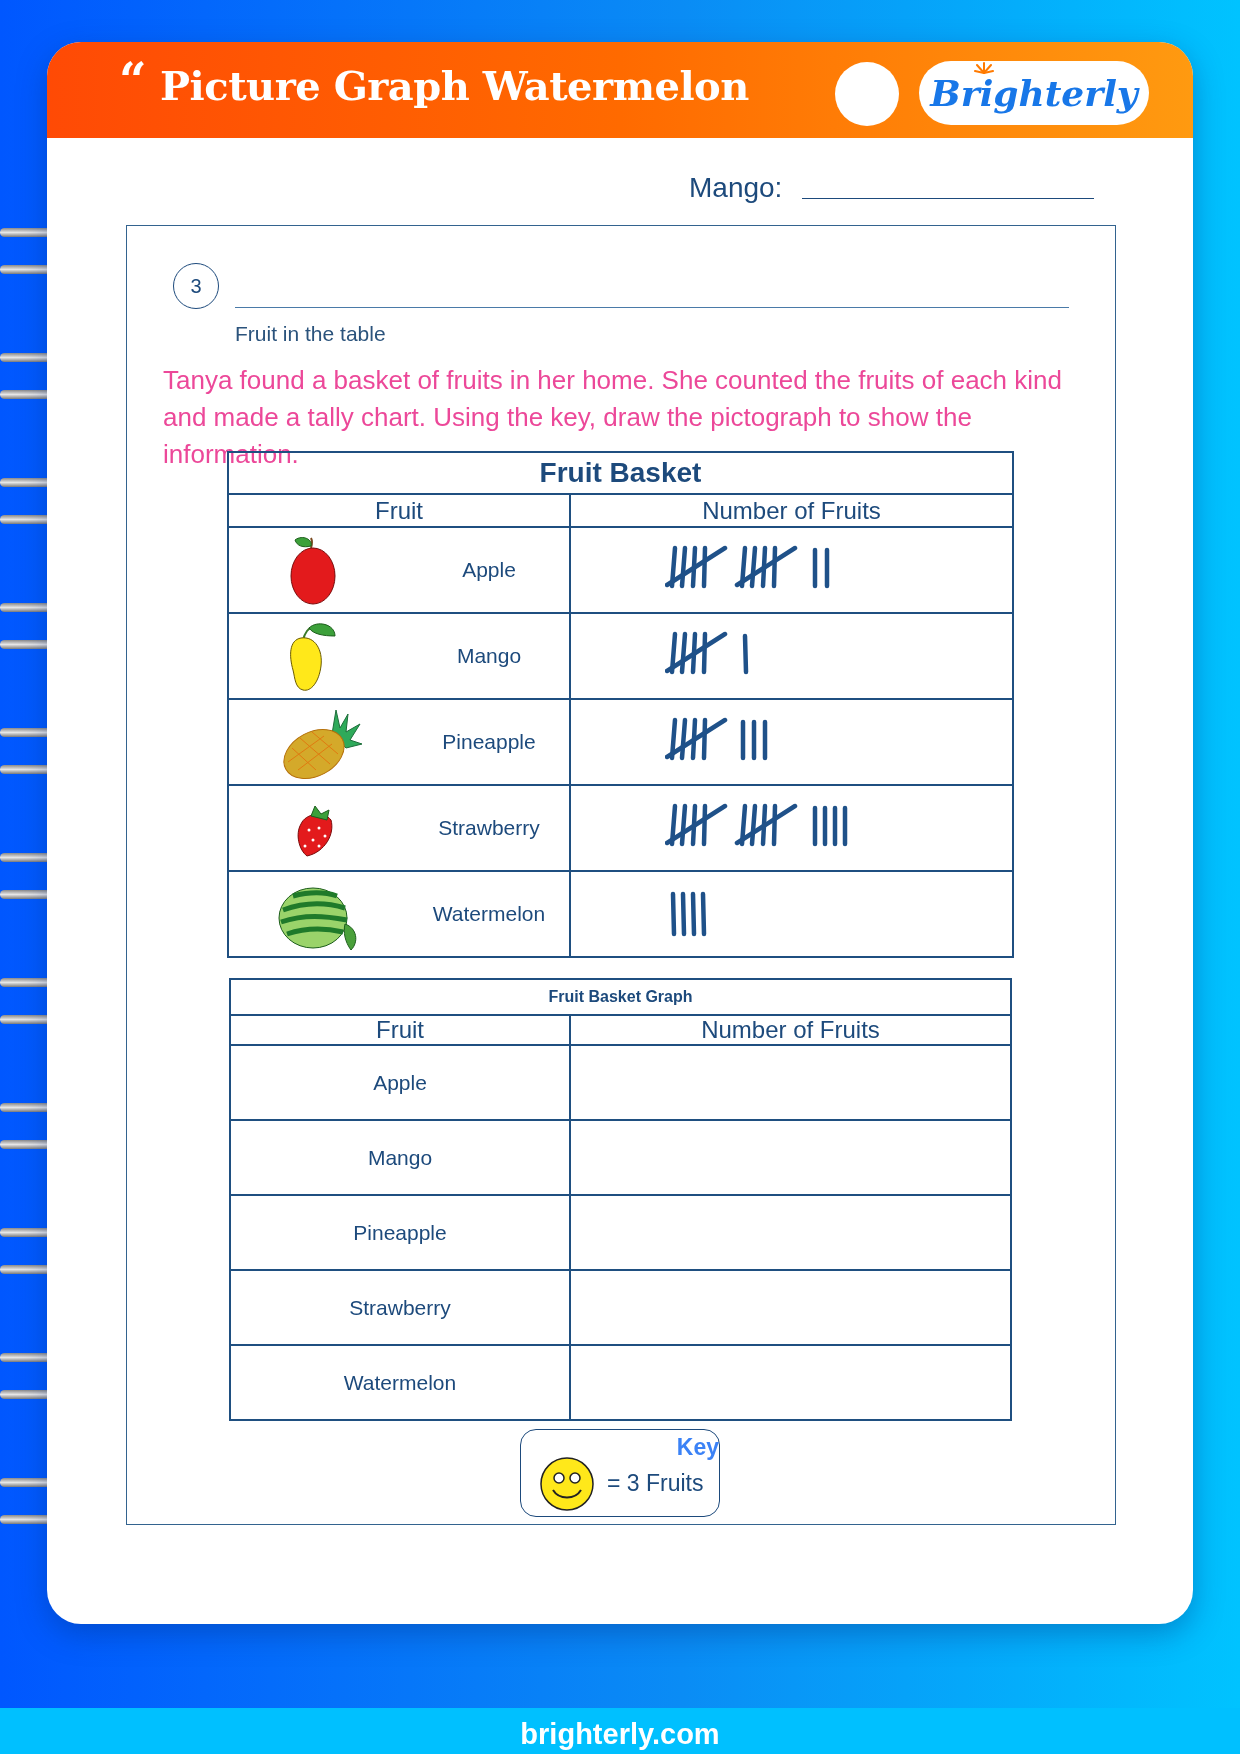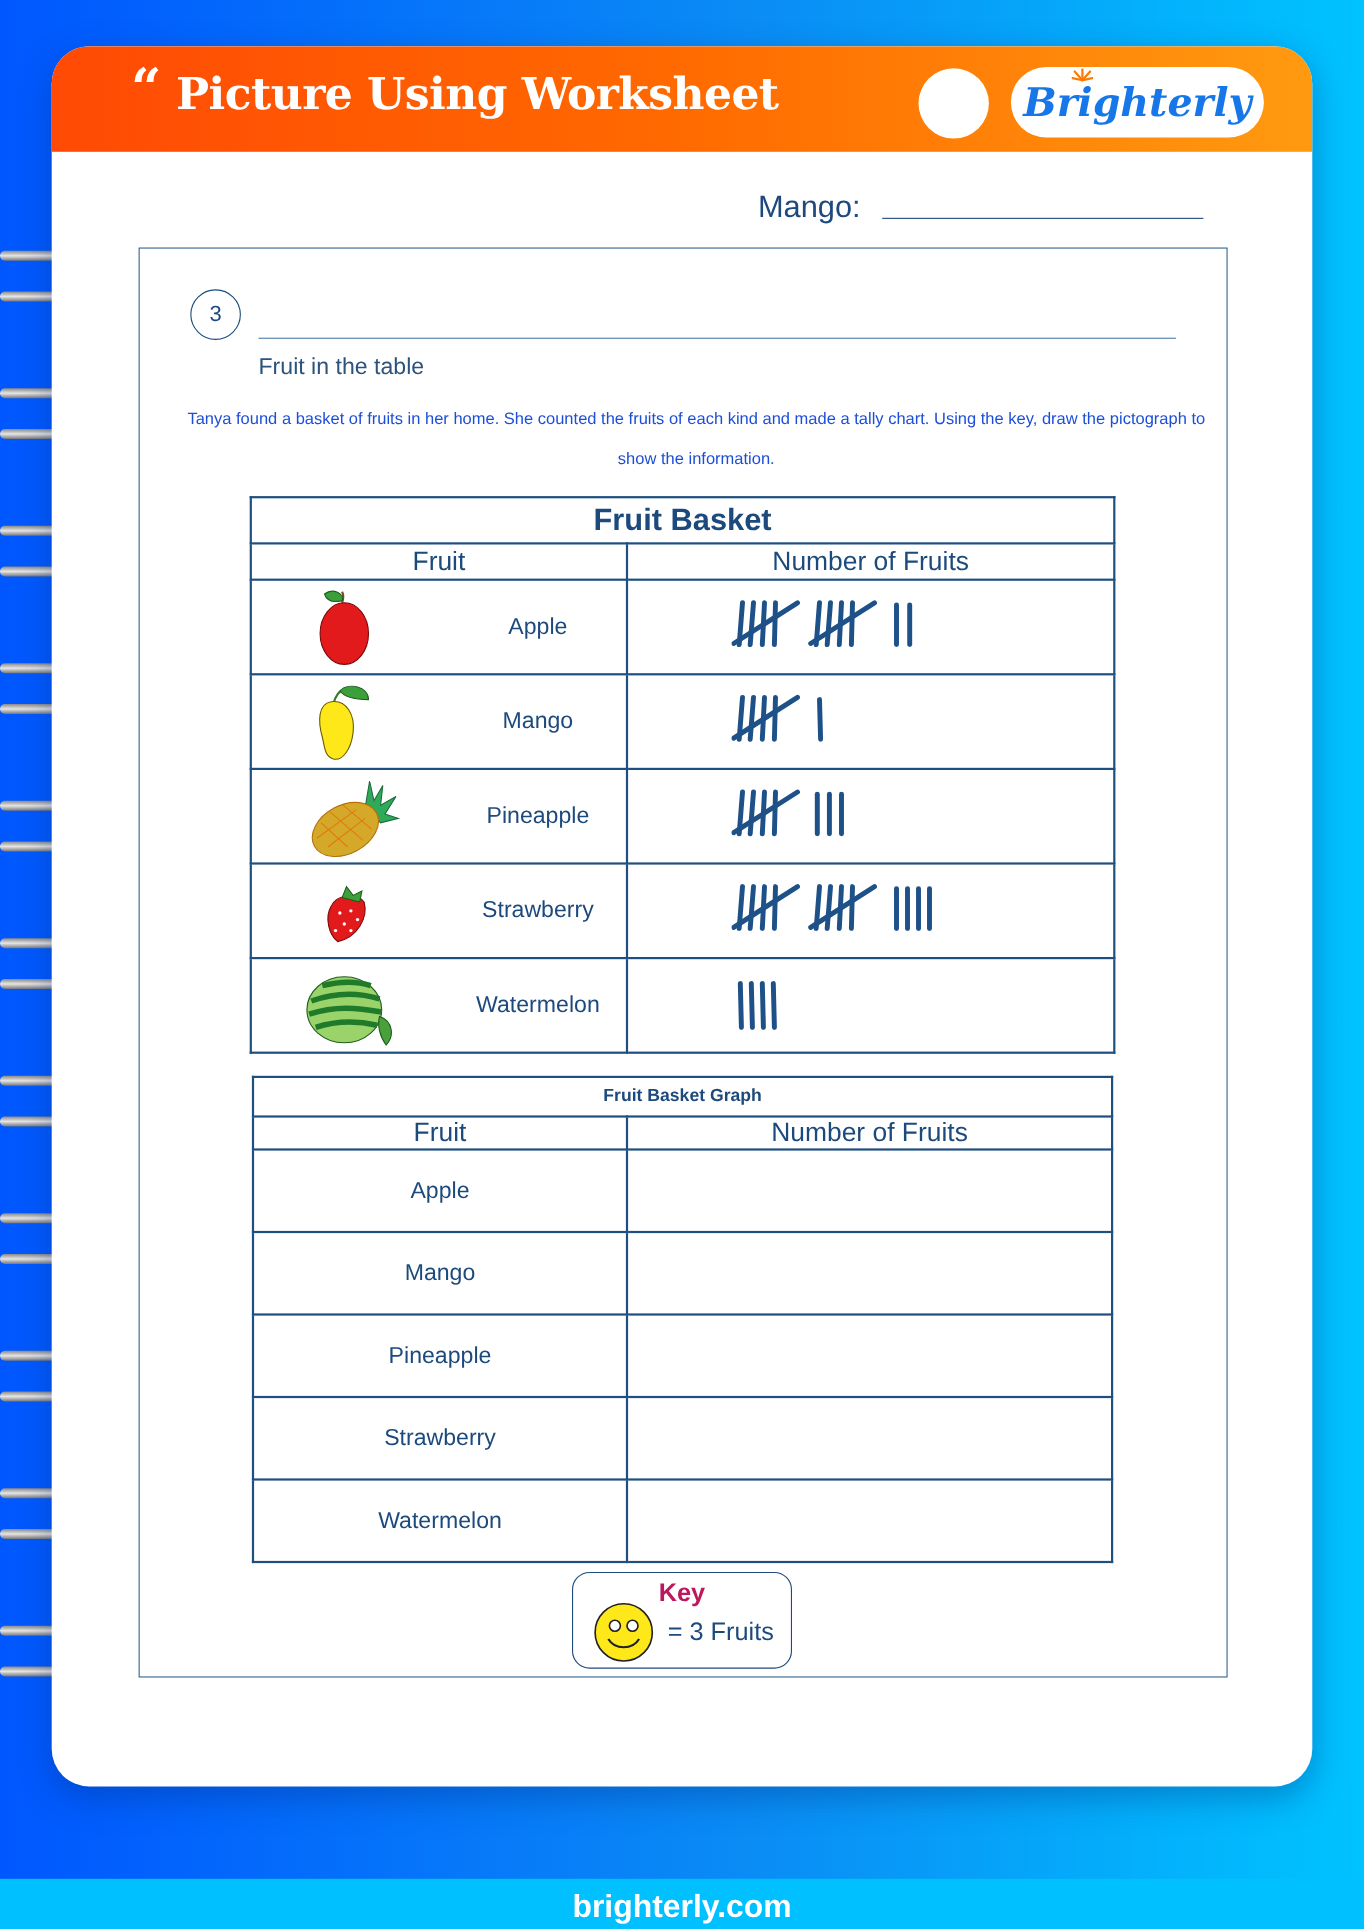--- a/index.html
+++ b/index.html
@@ -13,39 +13,39 @@
   .header .logo{position:absolute;left:872px;top:19px;width:230px;height:64px;border-radius:32px;background:#fff;display:flex;align-items:center;justify-content:center;}
   .logo-text{font-family:"DejaVu Serif",serif;font-style:italic;font-weight:bold;font-size:36px;color:#1877e8;position:relative;}
   .logo-sun{position:absolute;left:44px;top:-10px;width:20px;height:12px;}
   .name-label{position:absolute;left:642px;top:130px;font-size:28px;color:#1d4a7c;}
   .name-line{position:absolute;left:755px;top:156px;width:292px;border-bottom:1.5px solid #1d4a7c;}
   .frame{position:absolute;left:79px;top:183px;width:990px;height:1300px;border:1.5px solid #33638f;}
   .qnum{position:absolute;left:126px;top:221px;width:46px;height:46px;border:1.5px solid #1d4a7c;border-radius:50%;display:flex;align-items:center;justify-content:center;font-size:20px;color:#1d4a7c;}
   .qtitle{position:absolute;left:188px;top:224px;font-size:29px;font-weight:bold;color:#1d4a7c;}
   .qline{position:absolute;left:188px;top:265px;width:834px;border-bottom:1.5px solid #4a7aa8;}
   .qsub{position:absolute;left:188px;top:280px;font-size:21px;color:#2b537c;}
-  .desc{position:absolute;left:116px;top:320px;width:940px;font-size:15px;line-height:37px;color:#1d4ed8;text-align:center;}
+  .desc{position:absolute;left:116px;top:320px;width:940px;font-size:26px;line-height:37px;color:#ec4899;}
   table{border-collapse:collapse;position:absolute;}
   td,th{border:2px solid #1f4f80;color:#1d4a7c;font-weight:normal;}
   .t1{left:180px;top:409px;width:787px;}
   .t1 .cap{height:42px;font-size:28px;font-weight:bold;text-align:center;margin-top:18px;}
   .t1 .hd{height:33px;font-size:24px;text-align:center;}
   .t1 .row td{height:86px;}
   .fruitcell{position:relative;width:342px;}
   .fruit-icon{position:absolute;left:46px;top:8px;width:82px;height:72px;}
   .fruit-name{position:absolute;left:190px;top:0;width:140px;height:100%;display:flex;align-items:center;justify-content:center;font-size:21px;}
   .tally{padding-left:94px;}
   .tally svg{display:block;}
   .t2{left:182px;top:936px;width:783px;}
   .t2 .cap{height:36px;font-size:16px;font-weight:bold;text-align:center;}
   .t2 .hd{height:29px;font-size:24px;text-align:center;}
   .t2 .row td{height:75px;}
   .t2 .fname{width:340px;text-align:center;font-size:21px;}
   .key{position:absolute;left:473px;top:1387px;width:200px;height:88px;border:1.8px solid #1d4a7c;border-radius:16px;}
-  .key .klabel{position:absolute;left:0;width:100%;top:4px;text-align:center;font-size:23px;font-weight:bold;color:#be185d;}
+  .key .klabel{position:absolute;left:0;width:100%;top:4px;text-align:right;font-size:23px;font-weight:bold;color:#3b82f6;}
   .key .smile{position:absolute;left:18px;top:26px;width:56px;height:56px;}
   .key .kval{position:absolute;left:86px;top:40px;font-size:23px;color:#1d4a7c;}
   .spirals{position:absolute;left:0;top:0;}
   .ring{position:absolute;left:0;width:105px;height:66px;}
   .ring .post{position:absolute;left:70px;top:0;width:35px;height:66px;border-radius:14px;background:linear-gradient(90deg,#3a3a3a,#5a5a5a 45%,#2a2a2a);}
   .ring .wire{position:absolute;left:0;width:92px;height:9px;border-radius:5px;background:linear-gradient(180deg,#8a8a8a,#e6e6e6 50%,#7a7a7a);}
   .footer-band{position:absolute;left:0;top:1665px;width:1240px;height:52px;background:#00c0ff;display:flex;align-items:center;justify-content:center;margin-top:43px;}
   .footer-band span{font-size:29px;font-weight:bold;color:#fff;}
 </style>
 </head>
@@ -105,21 +105,21 @@
   <div class="ring" style="top:1468px">
       <div class="post"></div>
       <div class="wire" style="top:10px"></div>
       <div class="wire" style="top:47px"></div>
     </div>
 </div>
 
 <div class="page">
   <div class="header">
     <span class="quote">“</span>
-    <span class="title">Picture Using Worksheet</span>
+    <span class="title">Picture Graph Watermelon</span>
     <div class="circle"></div>
     <div class="logo">
       <span class="logo-text">
         <svg class="logo-sun" viewBox="0 0 20 12">
             <g stroke="#ff7a00" stroke-width="2" stroke-linecap="round">
               <line x1="10" y1="11" x2="10" y2="1"></line>
               <line x1="10" y1="11" x2="3" y2="3"></line>
               <line x1="10" y1="11" x2="17" y2="3"></line>
               <line x1="10" y1="11" x2="1" y2="9"></line>
               <line x1="10" y1="11" x2="19" y2="9"></line>

